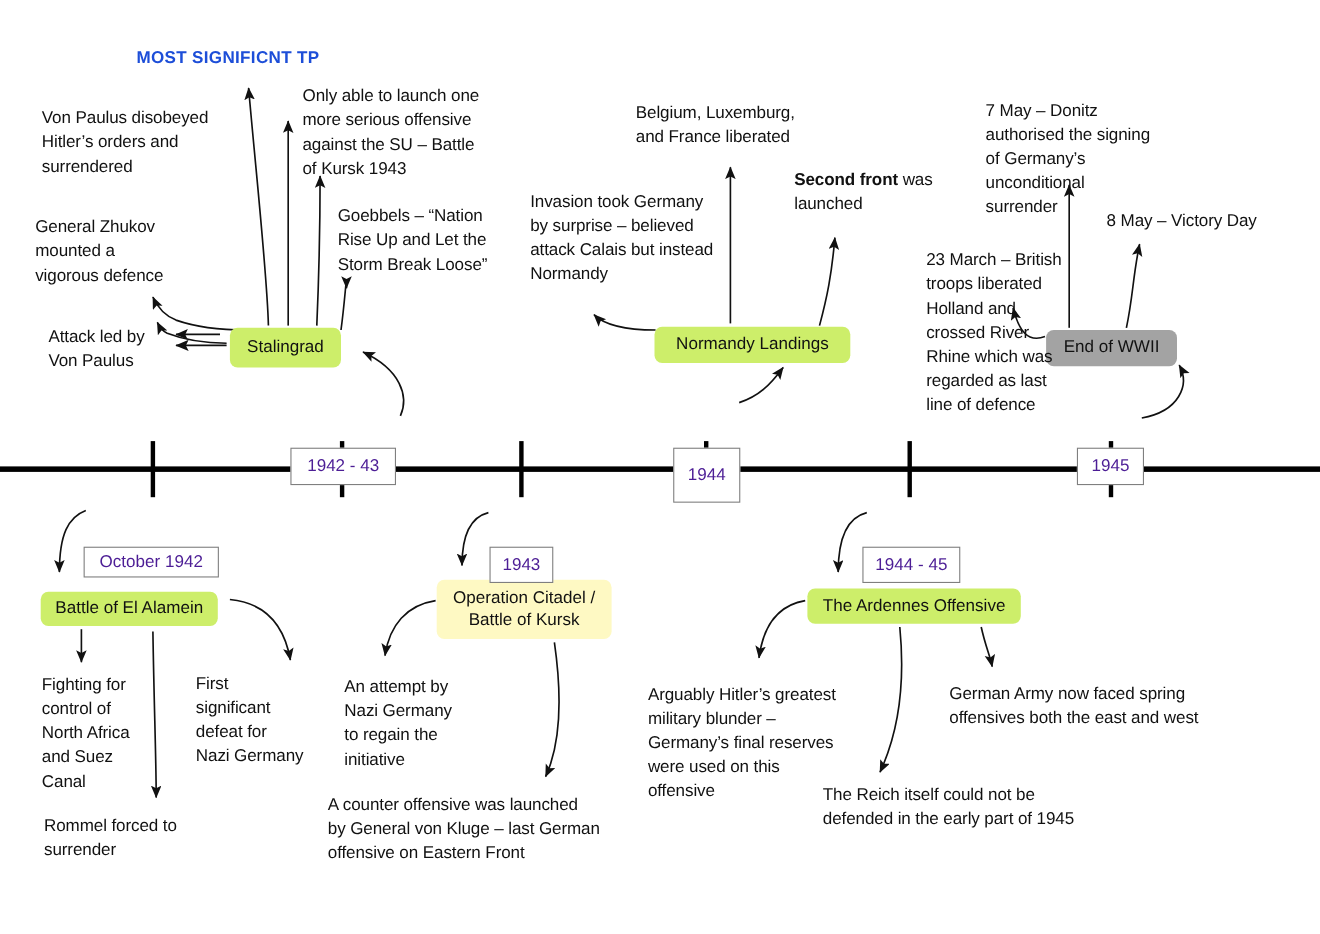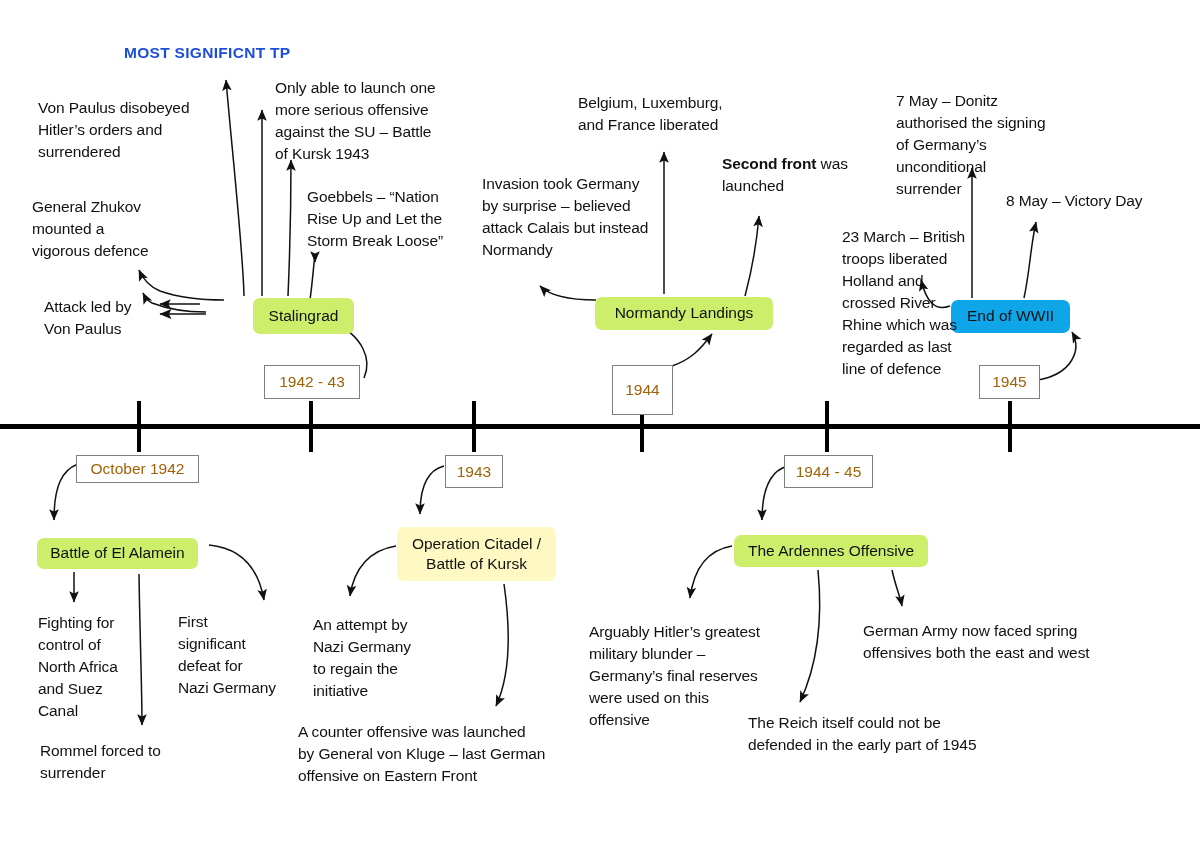--- a/index.html
+++ b/index.html
@@ -54,22 +54,23 @@
     white-space:pre-line;
   }
   .datebox{
     position:absolute;
     background:#ffffff;
     border:1.2px solid #7f7f7f;
     display:flex;
     align-items:center;
     justify-content:center;
     font-size:15.5px;
-    color:#a16207;
+    color:#4c1d95;
     box-sizing:border-box;
+    margin-top:42px;
   }
   #axis{
     position:absolute;
     left:0;
     height:5px;
     background:#000000;
   }
   .tick{
     position:absolute;
     width:4px;
@@ -132,23 +133,23 @@
   <div id="ticks">
       <div class="tick" style="left: 137px; top: 401px; height: 51px; background: rgb(0, 0, 0);"></div>
       <div class="tick" style="left: 309px; top: 401px; height: 51px; background: rgb(0, 0, 0);"></div>
       <div class="tick" style="left: 472px; top: 401px; height: 51px; background: rgb(0, 0, 0);"></div>
       <div class="tick" style="left: 640px; top: 401px; height: 51px; background: rgb(0, 0, 0);"></div>
       <div class="tick" style="left: 825px; top: 401px; height: 51px; background: rgb(0, 0, 0);"></div>
       <div class="tick" style="left: 1008px; top: 401px; height: 51px; background: rgb(0, 0, 0);"></div>
     </div>
 
   <div id="events">
-      <div class="evt" style="left: 209px; top: 298px; width: 101px; height: 36px; background: rgb(205, 238, 106); margin-left: 44px;"><span>Stalingrad</span></div>
+      <div class="evt" style="left: 209px; top: 298px; width: 101px; height: 36px; background: rgb(205, 238, 106);"><span>Stalingrad</span></div>
       <div class="evt" style="left: 595px; top: 297px; width: 178px; height: 33px; background: rgb(205, 238, 106);"><span>Normandy Landings</span></div>
-      <div class="evt" style="left: 951px; top: 300px; width: 119px; height: 33px; background: #0ea5e9;"><span>End of WWII</span></div>
+      <div class="evt" style="left: 951px; top: 300px; width: 119px; height: 33px; background: #a3a3a3;"><span>End of WWII</span></div>
       <div class="evt" style="left: 37px; top: 538px; width: 161px; height: 31px; background: rgb(205, 238, 106);"><span>Battle of El Alamein</span></div>
       <div class="evt" style="left: 397px; top: 527px; width: 159px; height: 54px; background: #fef9c3;"><span>Operation Citadel /
 Battle of Kursk</span></div>
       <div class="evt" style="left: 734px; top: 535px; width: 194px; height: 32px; background: rgb(205, 238, 106);"><span>The Ardennes Offensive</span></div>
     </div>
 
   <div id="dateboxes">
       <div class="datebox" style="left: 264px; top: 365px; width: 96px; height: 34px; border-color: rgb(127, 127, 127);">
         <span>1942 - 43</span>
       </div>

